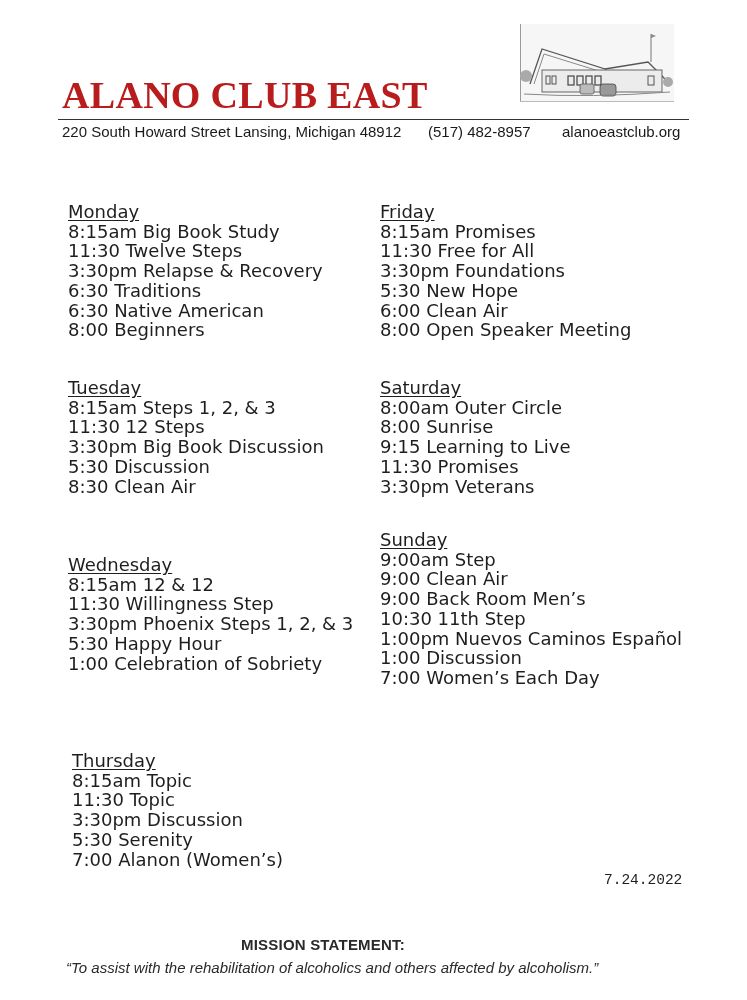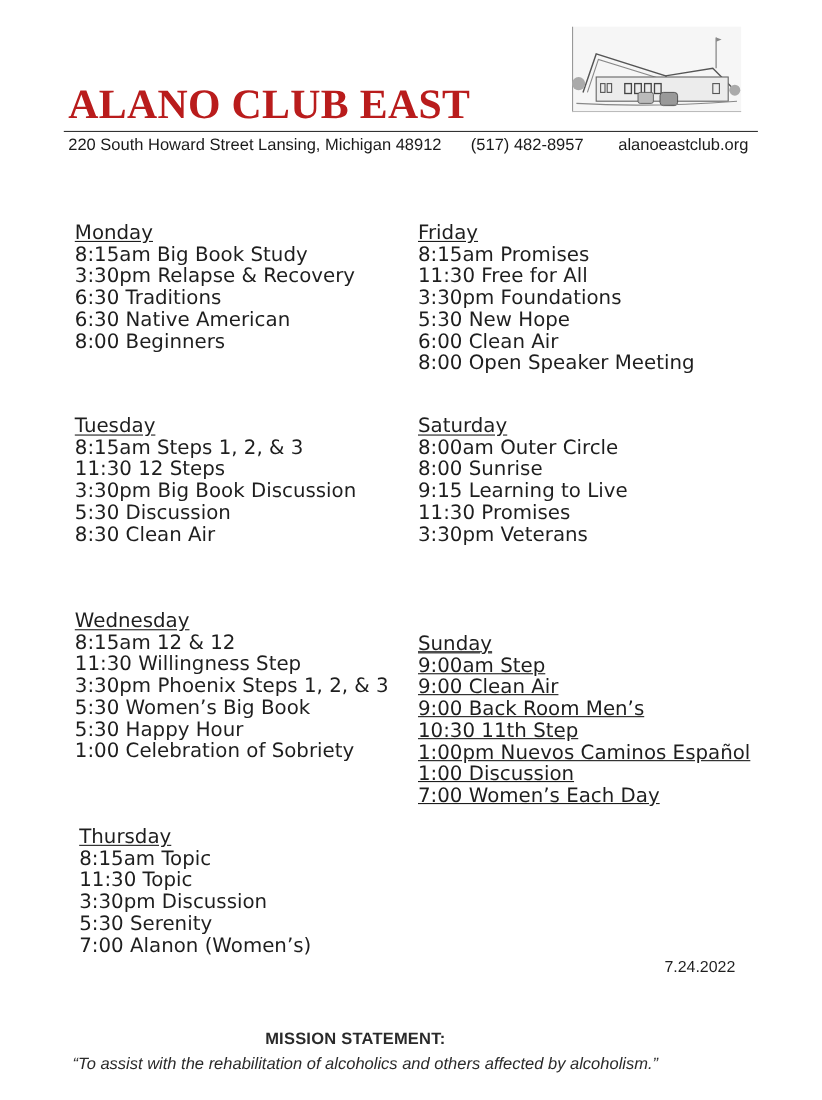--- a/index.html
+++ b/index.html
@@ -68,21 +68,21 @@
       white-space: nowrap;
     }
     .meeting {
       display: block;
       white-space: nowrap;
     }
     .date {
       position: absolute;
       left: 604px;
       top: 872px;
-      font-family: Liberation Sans, sans-serif;
+      font-family: Liberation Mono, monospace;
       font-size: 14.5px;
       color: #1e1e1e;
     }
     .mission-title {
       position: absolute;
       left: 0;
       width: 646px;
       top: 936px;
       text-align: center;
       font-family: "Liberation Sans", sans-serif;
@@ -143,41 +143,41 @@
 
 <div class="rule"></div>
 
 <div class="contact address">220 South Howard Street Lansing, Michigan 48912</div>
 <div class="contact phone">(517) 482-8957</div>
 <div class="contact web">alanoeastclub.org</div>
 
 <div class="day-block" style="left:68px; top:202px;">
   <span class="day-name">Monday</span>
   <span class="meeting">8:15am Big Book Study</span>
+  <span class="meeting">11:30 Twelve Steps</span>
   <span class="meeting">3:30pm Relapse &amp; Recovery</span>
   <span class="meeting">6:30 Traditions</span>
   <span class="meeting">6:30 Native American</span>
   <span class="meeting">8:00 Beginners</span>
 </div>
 
 <div class="day-block" style="left:68px; top:378px;">
   <span class="day-name">Tuesday</span>
   <span class="meeting">8:15am Steps 1, 2, &amp; 3</span>
   <span class="meeting">11:30 12 Steps</span>
   <span class="meeting">3:30pm Big Book Discussion</span>
   <span class="meeting">5:30 Discussion</span>
   <span class="meeting">8:30 Clean Air</span>
 </div>
 
 <div class="day-block" style="left:68px; top:555px;">
   <span class="day-name">Wednesday</span>
   <span class="meeting">8:15am 12 &amp; 12</span>
   <span class="meeting">11:30 Willingness Step</span>
   <span class="meeting">3:30pm Phoenix Steps 1, 2, &amp; 3</span>
-  <span class="meeting">5:30 Women’s Big Book</span>
   <span class="meeting">5:30 Happy Hour</span>
   <span class="meeting">1:00 Celebration of Sobriety</span>
 </div>
 
 <div class="day-block" style="left:72px; top:751px;">
   <span class="day-name">Thursday</span>
   <span class="meeting">8:15am Topic</span>
   <span class="meeting">11:30 Topic</span>
   <span class="meeting">3:30pm Discussion</span>
   <span class="meeting">5:30 Serenity</span>
@@ -196,21 +196,21 @@
 
 <div class="day-block" style="left:380px; top:378px;">
   <span class="day-name">Saturday</span>
   <span class="meeting">8:00am Outer Circle</span>
   <span class="meeting">8:00 Sunrise</span>
   <span class="meeting">9:15 Learning to Live</span>
   <span class="meeting">11:30 Promises</span>
   <span class="meeting">3:30pm Veterans</span>
 </div>
 
-<div class="day-block" style="left:380px; top:576px;text-decoration:underline;">
+<div class="day-block" style="left:380px; top:530px;">
   <span class="day-name">Sunday</span>
   <span class="meeting">9:00am Step</span>
   <span class="meeting">9:00 Clean Air</span>
   <span class="meeting">9:00 Back Room Men’s</span>
   <span class="meeting">10:30 11th Step</span>
   <span class="meeting">1:00pm Nuevos Caminos Español</span>
   <span class="meeting">1:00 Discussion</span>
   <span class="meeting">7:00 Women’s Each Day</span>
 </div>
 

